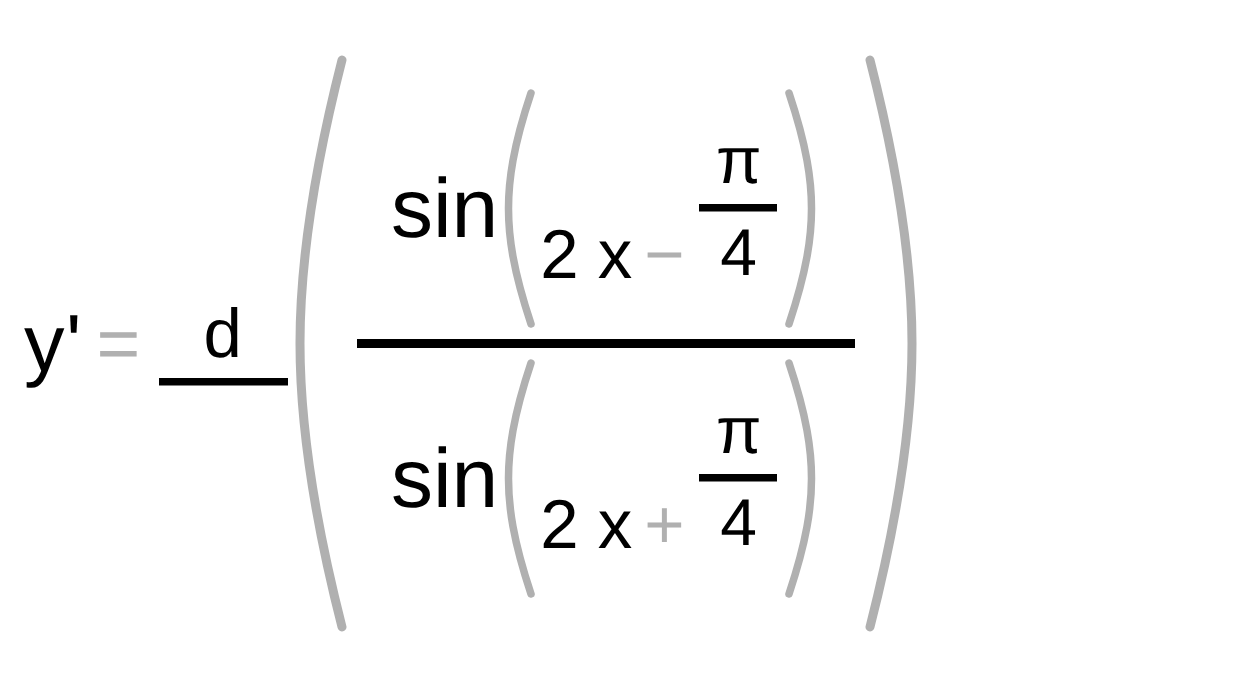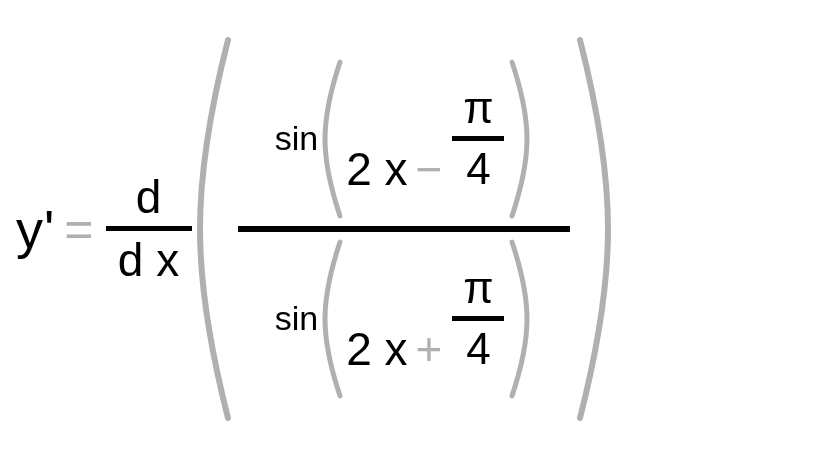--- a/index.html
+++ b/index.html
@@ -107,21 +107,21 @@
     width: 332px;
     margin: 4px 0;
   }
   .bigfrac .side {
     display: flex;
     align-items: center;
     justify-content: flex-start;
     padding: 2px 0;
   }
   .bigfrac .sinlabel {
-    font-size: 34px;
+    font-size: 56px;
     color: #000000;
     margin-right: 2px;
   }
 
   
   .pifrac { margin: 0 2px; }
   .pifrac .num { font-size: 44px; padding-bottom: 2px; }
   .pifrac .den { font-size: 44px; padding-top: 2px; }
   .pifrac .bar { height: 5px; margin: 3px 0; min-width: 52px; }
 
@@ -140,21 +140,20 @@
 
     <div class="lhs">
       <span class="tok yvar">y</span>
       <span class="tok prime">'</span>
       <span class="tok op eqsign">=</span>
     </div>
 
     <div class="frac ddx">
       <span class="num">d</span>
       <span class="bar"></span>
-      <span class="den">d x</span>
     </div>
 
     <span class="paren">
       <svg width="42" height="386" viewBox="0 0 42 386" aria-hidden="true">
         <path d="M34 4 C 12 90, 6 150, 6 193 C 6 236, 12 296, 34 382" fill="none" stroke="#b0b0b0" stroke-width="6" stroke-linecap="round"></path>
       </svg>
     </span>
 
     <div class="bigfrac">
 

